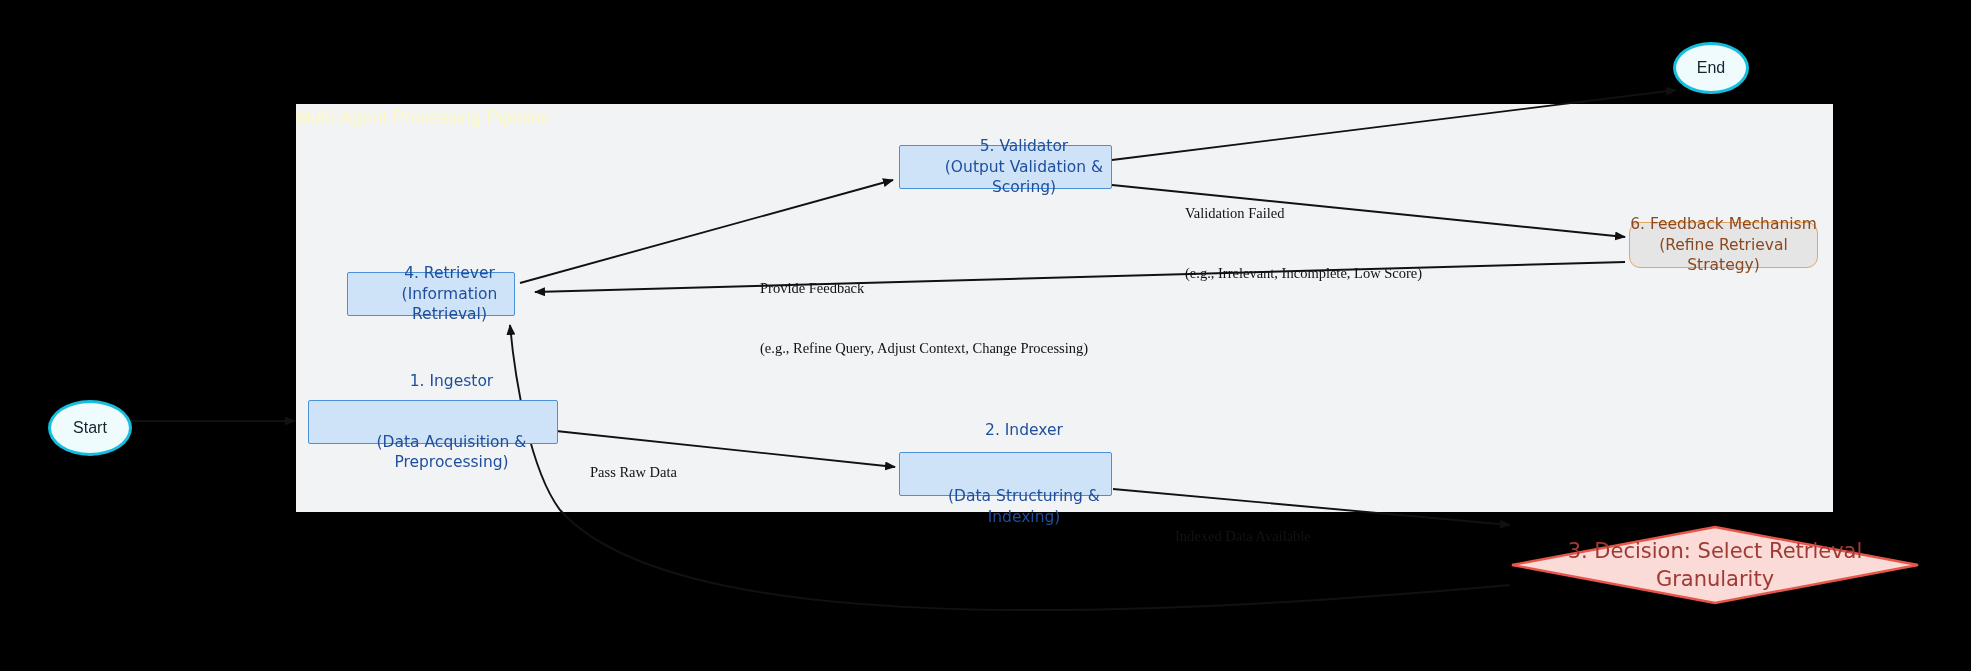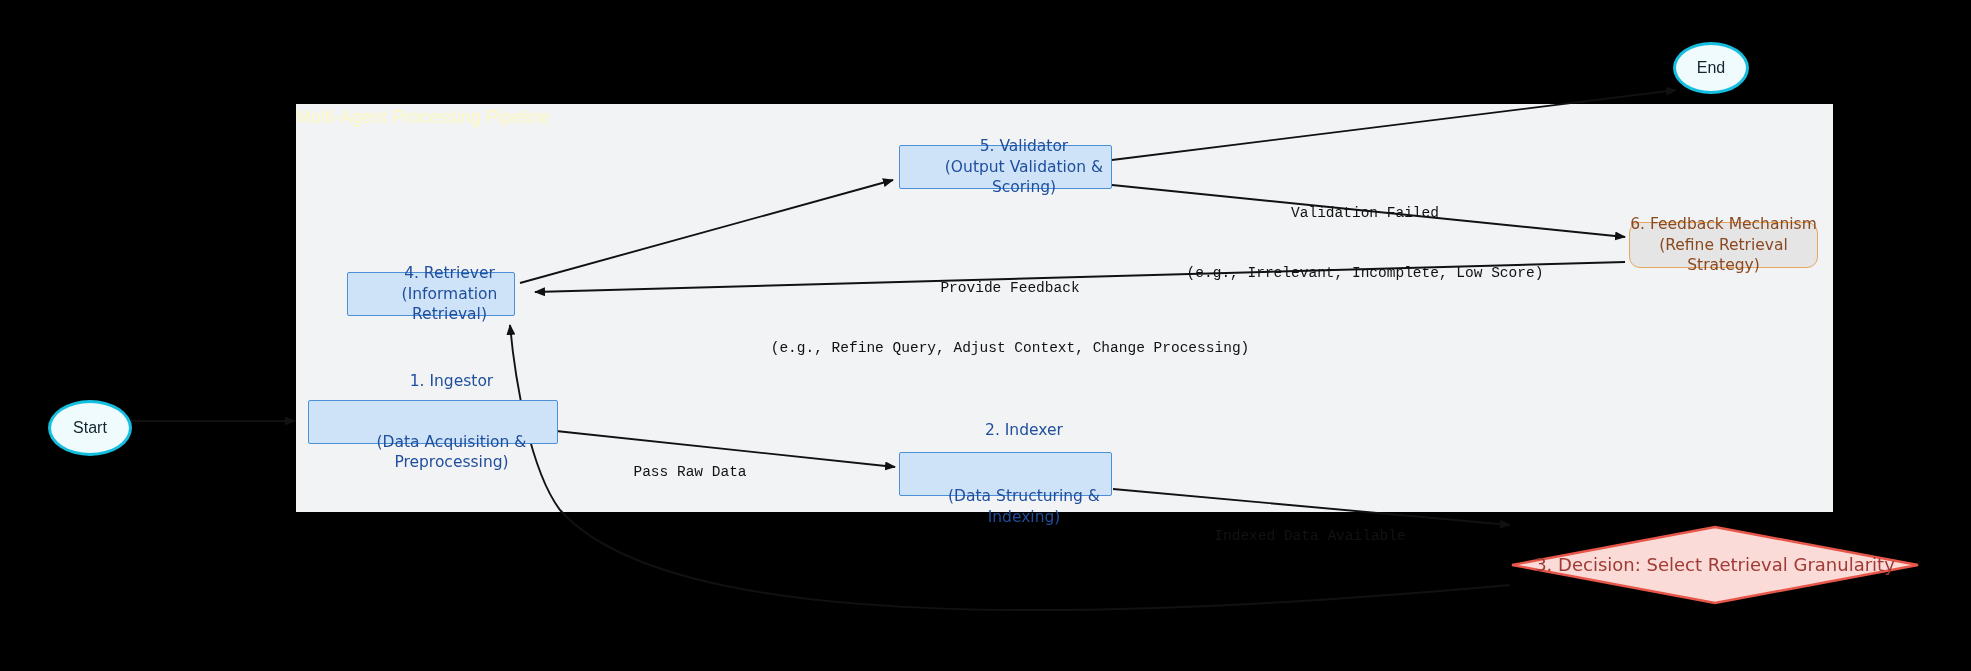--- a/index.html
+++ b/index.html
@@ -29,27 +29,27 @@
     color:#8a4820;font-size:15.5px;font-family:"DejaVu Sans",sans-serif;
   }
   .terminal{
     background:#f0fbfe;border:3px solid #14bede;border-radius:50%;
     color:#13262e;font-size:16px;font-family:"Liberation Sans",sans-serif;
   }
   .decision-wrap{position:absolute;}
   .decision-label{
     position:absolute;left:0;top:0;width:100%;height:100%;
     display:flex;align-items:center;justify-content:center;text-align:center;
-    color:#a03a34;font-size:18px;line-height:1.35;
+    color:#a03a34;font-size:21px;line-height:1.35;
     font-family:"DejaVu Sans",sans-serif;pointer-events:none;
   }
 
   .edge-label{
-    position:absolute;text-align:center;color:#121212;font-size:14.5px;
-    line-height:1.4;font-family:Liberation Mono, monospace;white-space:pre;
+    position:absolute;text-align:left;color:#121212;font-size:14.5px;
+    line-height:1.4;font-family:Liberation Serif, serif;white-space:pre;
   }
   .edge-label span{display:block;}
 </style>
 </head>
 <body>
 
 <div id="canvas">
 
   <div class="subgraph-panel"></div>
   <div class="subgraph-title">Multi-Agent Processing Pipeline</div>

